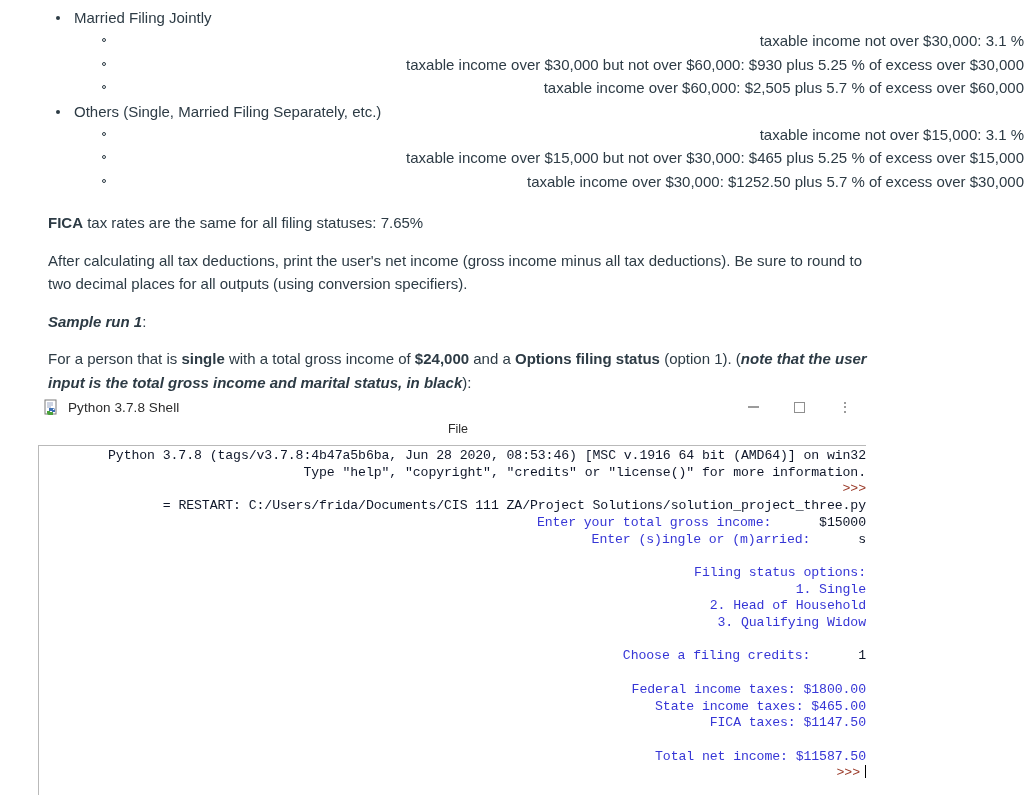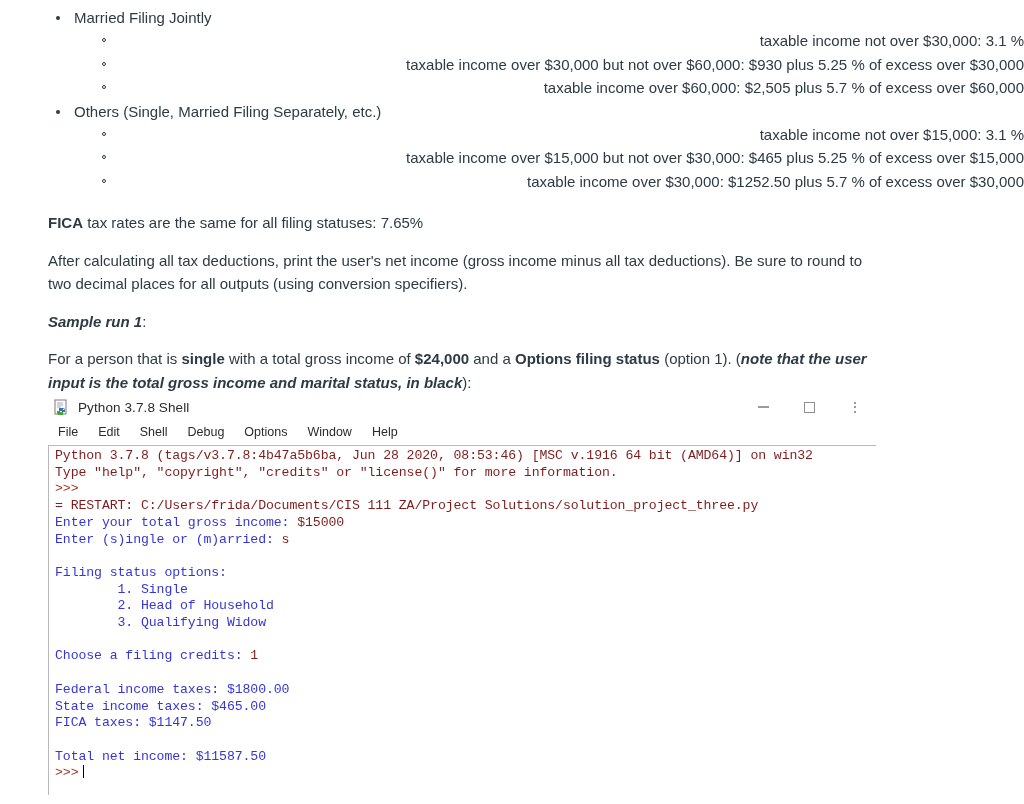--- a/index.html
+++ b/index.html
@@ -75,25 +75,26 @@
   }
   .para-block { padding-left: 40px; max-width: 820px; }
   .sp-18 { height: 18px; }
   .sp-14 { height: 14px; }
   b.strong { font-weight: bold; }
   i.emph { font-style: italic; font-weight: bold; }
 
   
   .idle-window {
     position: absolute;
-    left: 48px;
+    left: 38px;
     top: 392px;
     width: 830px;
     height: 412px;
     background: #ffffff;
+    text-align: right;
   }
   .idle-titlebar {
     height: 30px;
     display: flex;
     align-items: center;
     position: relative;
   }
   .idle-icon {
     width: 17px;
     height: 17px;
@@ -145,20 +146,21 @@
     height: 2px;
     background: #9b9b9b;
   }
 
   .idle-menubar {
     height: 20px;
     display: flex;
     align-items: center;
     padding-left: 10px;
     gap: 20px;
+    flex-direction: column;
   }
   .idle-menubar .mi {
     font-family: "Liberation Sans", sans-serif;
     font-size: 12.5px;
     color: #2b2b2b;
     cursor: default;
   }
 
   .idle-console {
     margin-top: 3px;
@@ -177,21 +179,21 @@
   .cline {
     font-family: "Liberation Mono", monospace;
     font-size: 13.2px;
     line-height: 16.7px;
     white-space: pre;
     color: #000000;
     letter-spacing: -0.1px;
   }
   .c-blue   { color: #3636d6; }
   .c-red    { color: #9b3b2a; }
-  .c-black  { color: #7f1d1d; }
+  .c-black  { color: #0f172a; margin-left: 40px; }
   .cursor {
     display: inline-block;
     width: 1px;
     height: 13px;
     background: #000;
     vertical-align: -2px;
     margin-left: 5px;
   }
 </style>
 </head>

